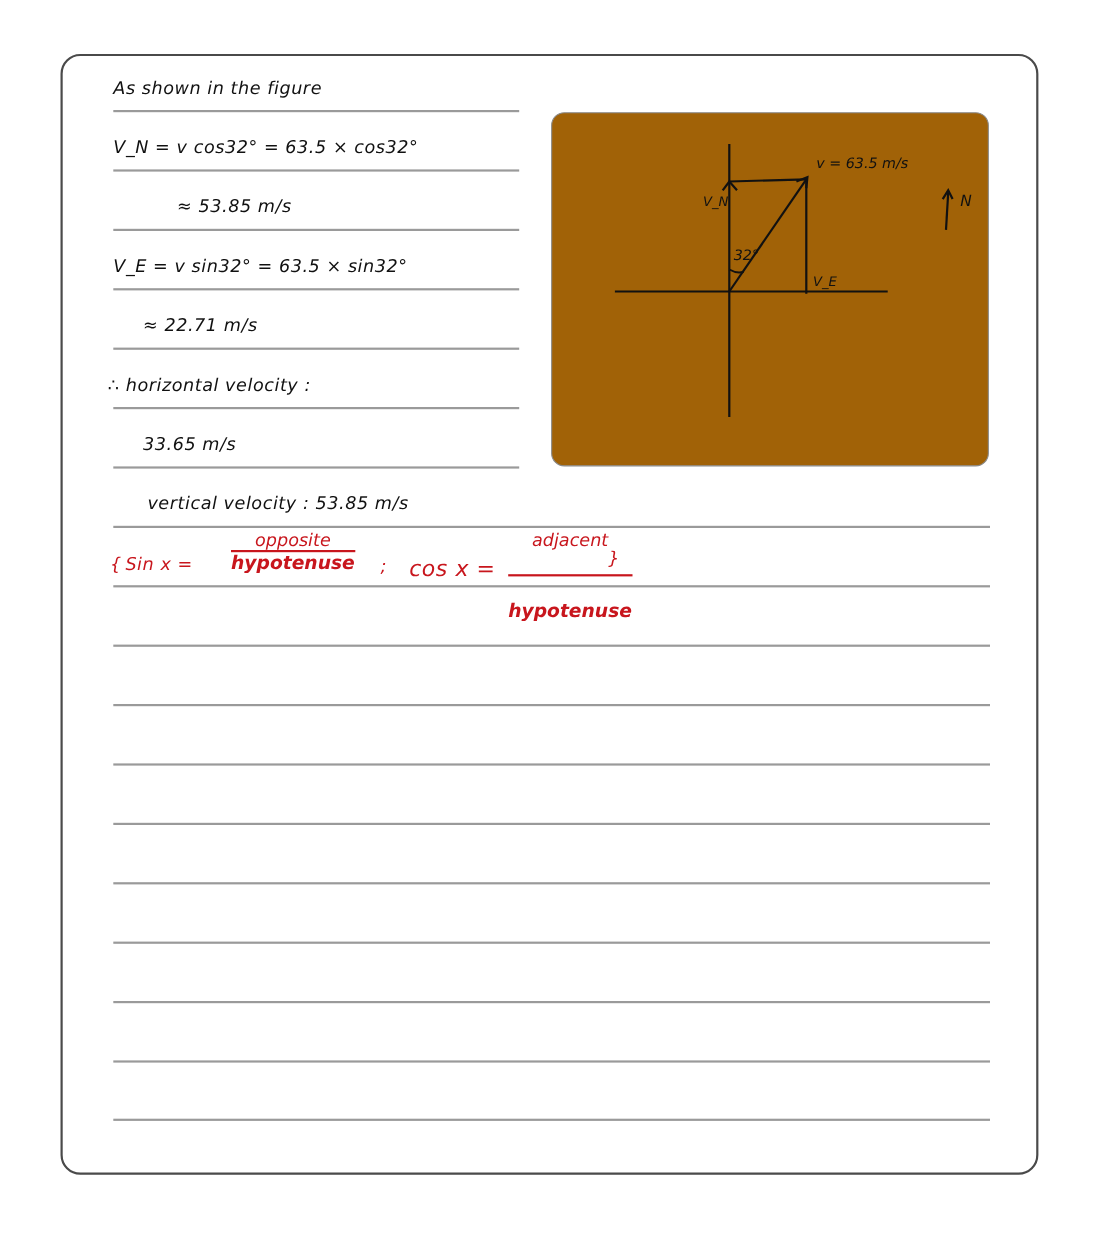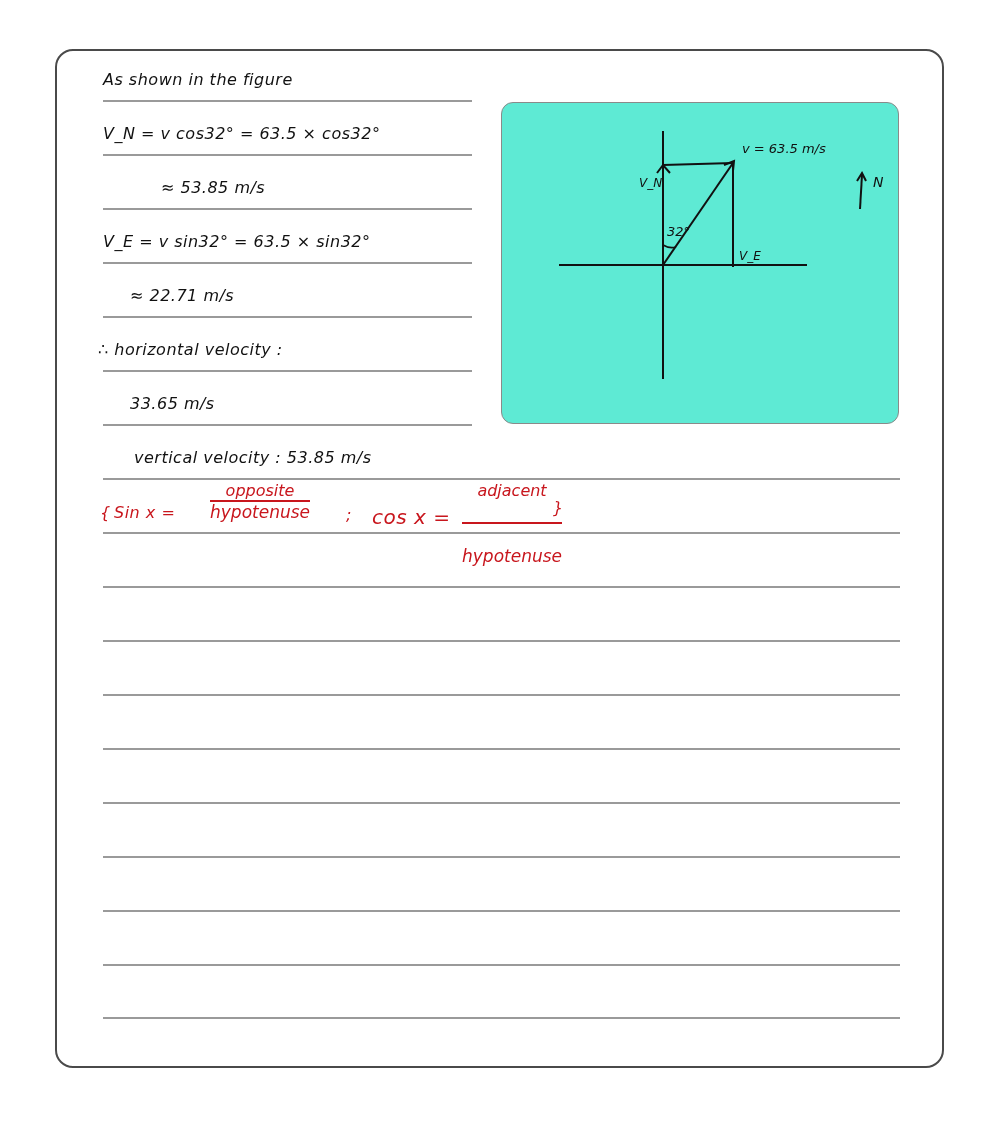--- a/index.html
+++ b/index.html
@@ -1,25 +1,25 @@
 <!DOCTYPE html>
 <html><head>
 <meta charset="utf-8">
 <style>
   html,body{margin:0;padding:0;background:#ffffff;}
   body{width:1000px;height:1135px;position:relative;overflow:hidden;font-family:"DejaVu Sans",sans-serif;}
   .card{position:absolute;left:55px;top:49px;width:889px;height:1019px;border:2px solid #4a4a4a;border-radius:18px;background:#fff;box-sizing:border-box;}
   .rule{position:absolute;height:2px;background:#9a9a9a;}
   .hw{position:absolute;font-family:"DejaVu Sans",sans-serif;color:#111;font-size:16px;white-space:nowrap;font-style:italic;letter-spacing:0.5px;}
   .red{color:#c8161d;}
-  .fig{position:absolute;left:501px;top:102px;width:398px;height:322px;border:1.5px solid #8a8a8a;border-radius:12px;box-sizing:border-box;background:#5eead4;}
+  .fig{position:absolute;left:501px;top:102px;width:398px;height:322px;border:1.5px solid #8a8a8a;border-radius:12px;box-sizing:border-box;background:#a16207;}
   .frac{position:absolute;display:flex;flex-direction:column;align-items:center;}
   .frac .num{font-size:16px;font-style:italic;color:#c8161d;line-height:18px;}
   .frac .bar{height:2px;background:#c8161d;align-self:stretch;}
-  .frac .den{font-size:17px;font-style:italic;color:#c8161d;line-height:20px;}
+  .frac .den{font-size:17px;font-style:italic;color:#c8161d;line-height:20px;font-weight:bold;}
   svg text{font-family:"DejaVu Sans",sans-serif;font-style:italic;}
 </style>
 </head>
 <body>
 
 <div class="card"></div>
 
 <div class="rule" style="left:103px;top:100px;width:369px;"></div>
 <div class="rule" style="left:103px;top:154px;width:369px;"></div>
 <div class="rule" style="left:103px;top:208px;width:369px;"></div>

